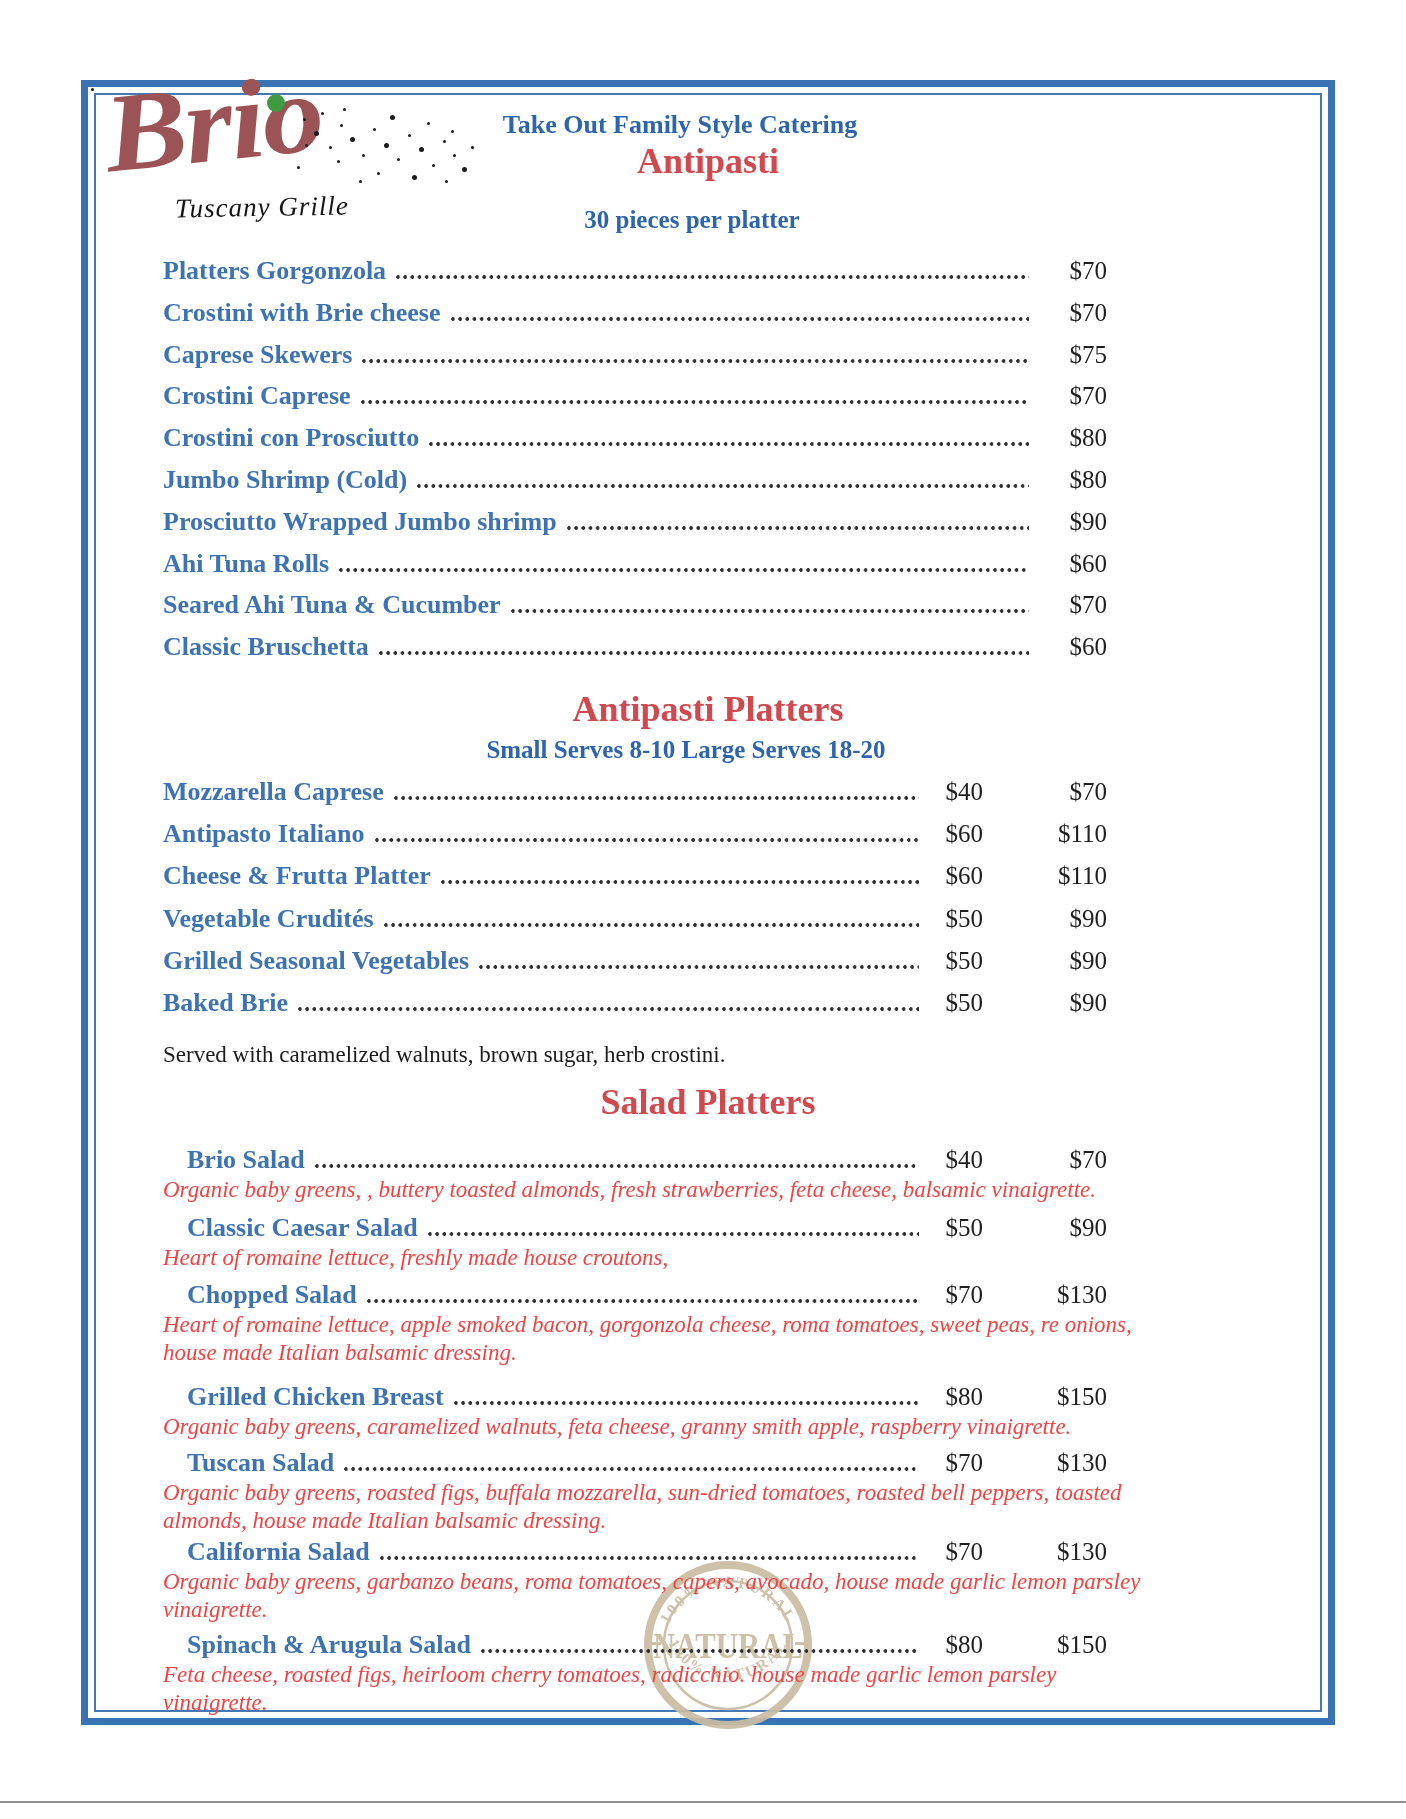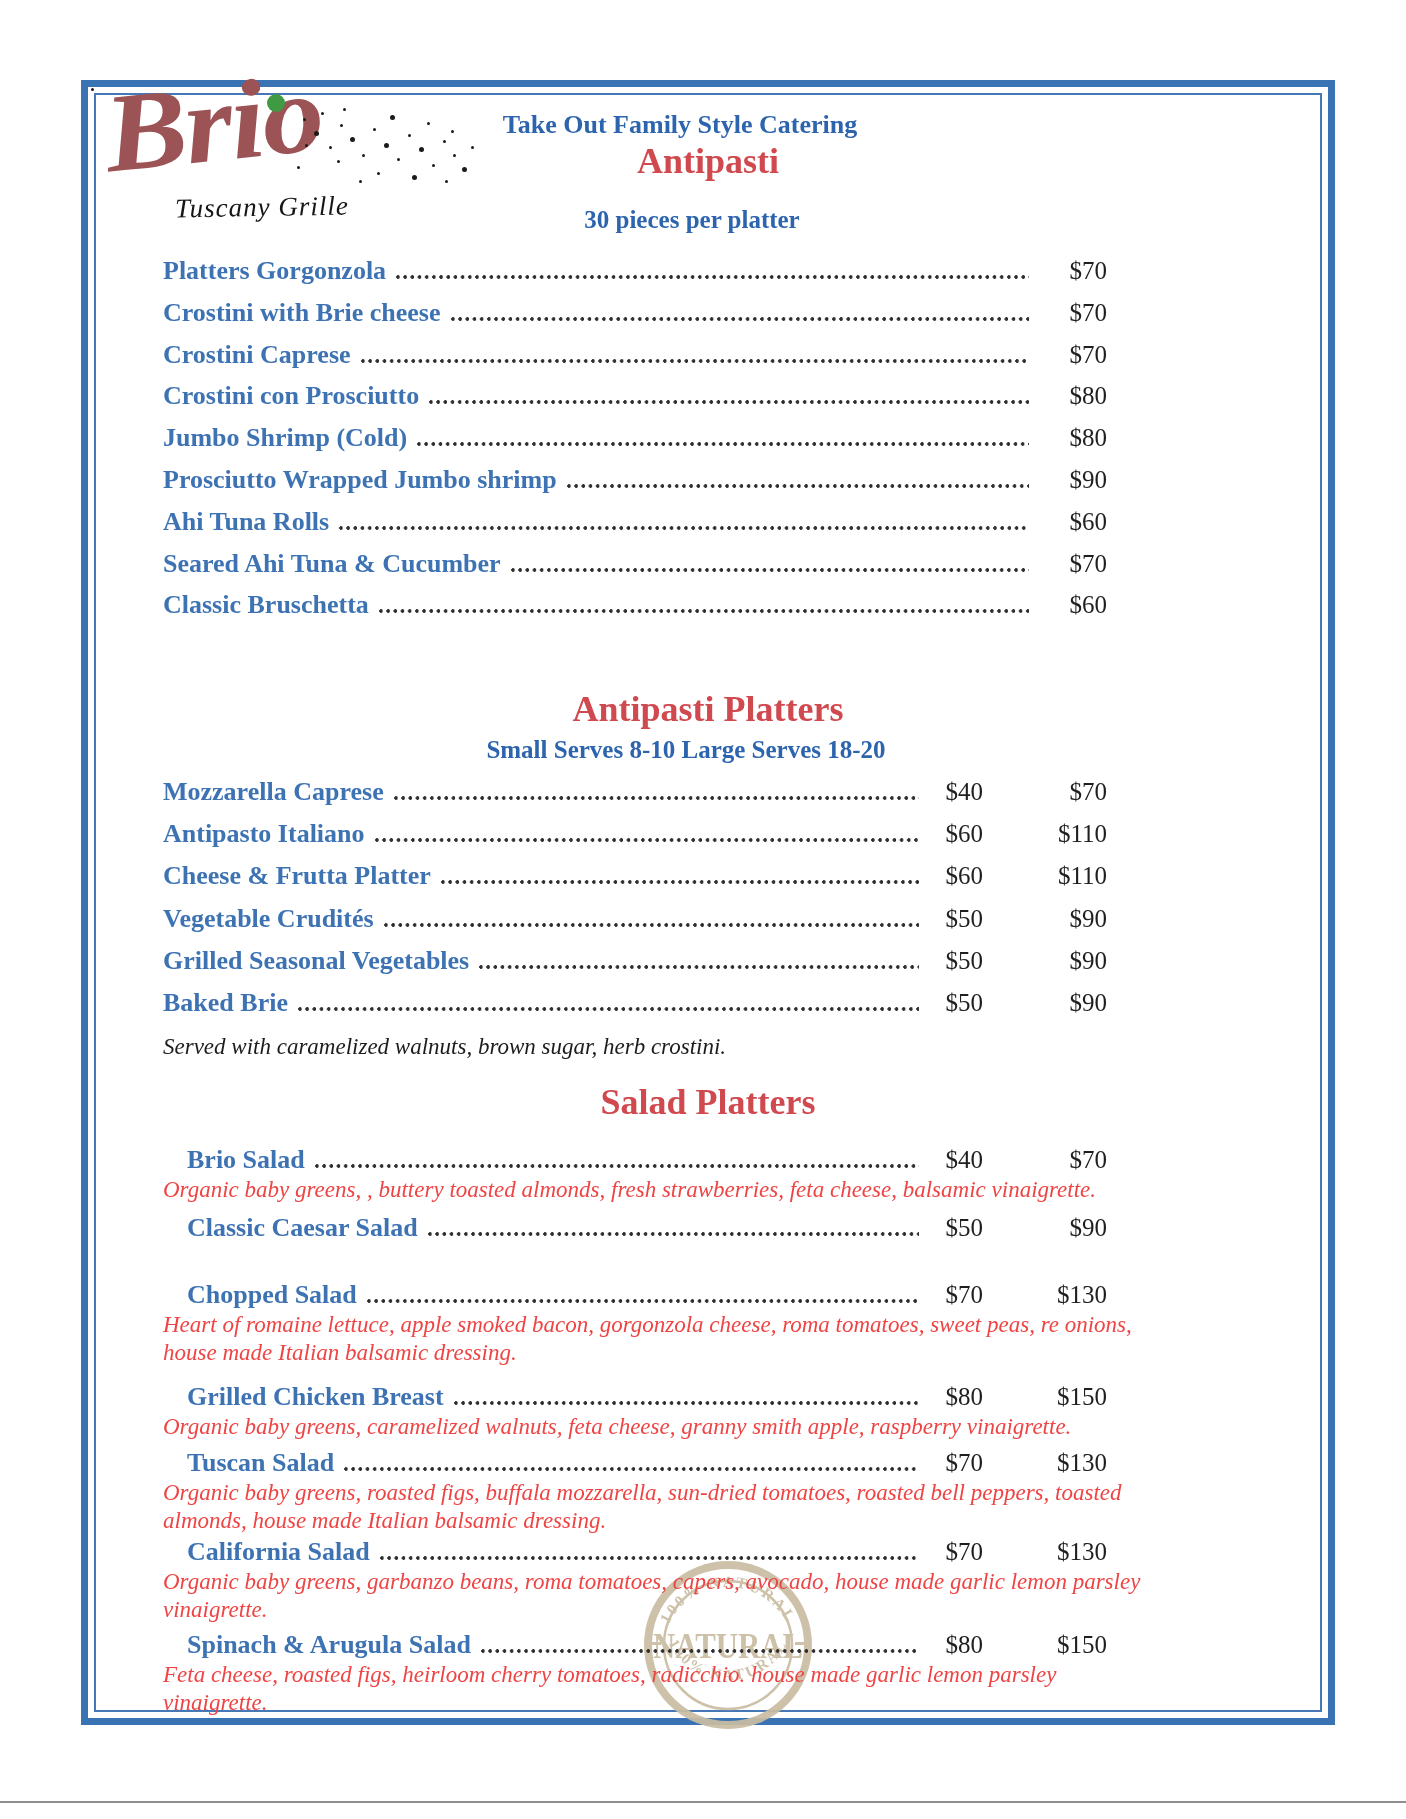--- a/index.html
+++ b/index.html
@@ -48,21 +48,21 @@
   .mrow{display:flex;align-items:baseline;height:41.8px;padding-top:4px;box-sizing:border-box;}
   .sec2 .mrow{height:42.2px;}
   .mname{font-weight:bold;color:#3d72b3;font-size:26px;white-space:nowrap;padding-right:10px;}
   .dots{flex:1;height:4px;margin:0 8px 2px 0;
     background-image:radial-gradient(circle at 2px 2px,#2e2e2e 1.55px,transparent 2.1px);
     background-size:7.2px 4px;background-repeat:repeat-x;background-position:left bottom;}
   .price{font-size:25px;color:#1f1f1f;white-space:nowrap;}
   .p1{width:70px;text-align:right;}
   .ps{width:56px;text-align:right;}
   .pl{width:124px;text-align:right;}
-  .note{font-style:italic;font-size:23px;color:#1c1c1c;margin-top:8px;}
+  .note{font-size:23px;color:#1c1c1c;margin-top:16px;}
 
   .sblock{position:absolute;left:0;width:944px;}
   .sblock .mrow{height:31px;padding-top:0;margin-left:24px;}
   .sb1{top:0;} .sb2{top:68px;} .sb3{top:135px;} .sb4{top:237px;} .sb5{top:303px;} .sb6{top:392px;} .sb7{top:485px;}
   .desc{font-style:italic;font-size:23px;color:#ef4444;line-height:27.5px;width:990px;}
 
   
   .stamp{position:absolute;left:559px;top:1477px;width:176px;height:176px;opacity:0.92;}
 </style>
 </head>
@@ -88,20 +88,25 @@
   <div class="sec sec1">
     <div class="mrow">
         <span class="mname">Platters Gorgonzola</span>
         <span class="dots"></span>
         <span class="price p1">$70</span>
       </div>
     <div class="mrow">
         <span class="mname">Crostini with Brie cheese</span>
         <span class="dots"></span>
         <span class="price p1">$70</span>
+      </div>
+    <div class="mrow">
+        <span class="mname">Caprese Skewers</span>
+        <span class="dots"></span>
+        <span class="price p1">$75</span>
       </div>
     <div class="mrow">
         <span class="mname">Crostini Caprese</span>
         <span class="dots"></span>
         <span class="price p1">$70</span>
       </div>
     <div class="mrow">
         <span class="mname">Crostini con Prosciutto</span>
         <span class="dots"></span>
         <span class="price p1">$80</span>
@@ -208,20 +213,21 @@
         </div>
       <div class="desc">Organic baby greens, , buttery toasted almonds, fresh strawberries, feta cheese, balsamic vinaigrette.</div>
     </div>
     <div class="sblock sb2">
       <div class="mrow">
           <span class="mname">Classic Caesar Salad</span>
           <span class="dots"></span>
           <span class="price ps">$50</span>
           <span class="price pl">$90</span>
         </div>
+      <div class="desc">Heart of romaine lettuce, freshly made house croutons,</div>
     </div>
     <div class="sblock sb3">
       <div class="mrow">
           <span class="mname">Chopped Salad</span>
           <span class="dots"></span>
           <span class="price ps">$70</span>
           <span class="price pl">$130</span>
         </div>
       <div class="desc">Heart of romaine lettuce, apple smoked bacon, gorgonzola cheese, roma tomatoes, sweet peas, re onions, house made Italian balsamic dressing.</div>
     </div>

